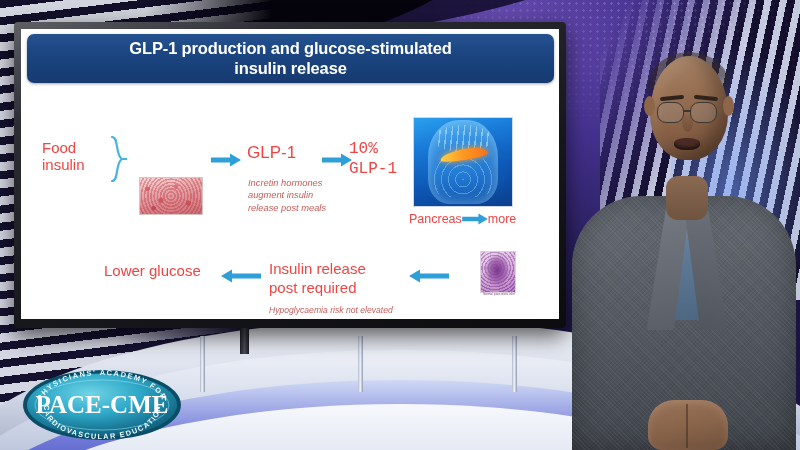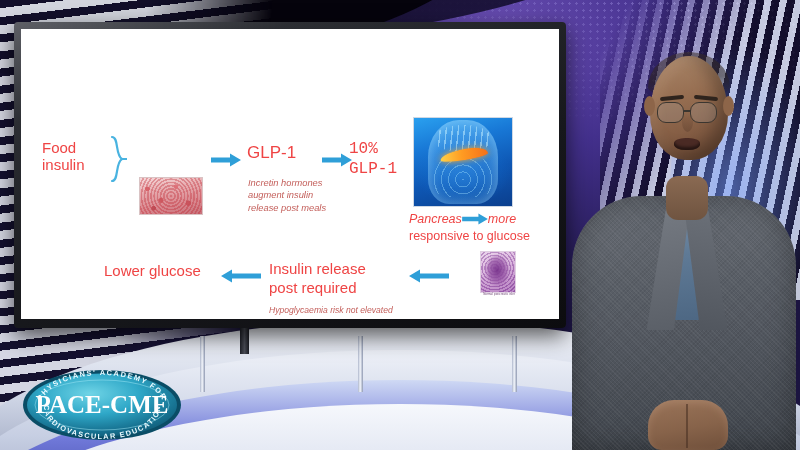--- a/index.html
+++ b/index.html
@@ -332,20 +332,26 @@
     <div class="rail rail-deck"></div>
   </div>
   <div class="post" style="left:200px"></div>
   <div class="post" style="left:358px"></div>
   <div class="post" style="left:512px"></div>
 
   <div class="slide-stand"></div>
   <div class="slide-frame">
     <div class="slide">
 
+      <div class="title-bar">
+        <h1>
+          <span>GLP-1 production and glucose-stimulated</span><br>
+          <span>insulin release</span>
+        </h1>
+      </div>
 
       <div class="diagram">
 
         <div class="lbl txt txt-lg" id="food-intake">
           <div>Food</div>
           <div>insulin</div>
         </div>
 
         <div class="lbl brace" id="brace">
           <svg width="18" height="48" viewBox="0 0 18 48" fill="none">
@@ -383,28 +389,27 @@
         <div class="lbl" id="pancreas-img">
           <div class="img-pancreas">
             <div class="torso"></div>
             <div class="ribs"></div>
             <div class="gut"></div>
             <div class="panc"></div>
           </div>
         </div>
 
         <div class="lbl txt" id="panc-row" style="font-size:12.5px;line-height:1.35;">
-          <div style="display:flex;align-items:center;font-style:italic;">
+          <div style="display:flex;align-items:center;">
             <span>Pancreas</span>
             <svg class="arrow" width="26" height="12" viewBox="0 0 30 14">
               <path d="M0 4.5 H19 V0.5 L30 7 L19 13.5 V9.5 H0 Z" fill="#2f9fd8"></path>
             </svg>
             <span>more</span>
           </div>
-          <div>responsive to glucose</div>
         </div>
 
         <div class="lbl txt" id="lower-glucose" style="font-size:15px;">Lower glucose</div>
 
         <div class="lbl" id="arrow4">
           <svg class="arrow" width="40" height="14" viewBox="0 0 40 14">
             <path d="M40 4.5 H11 V0.5 L0 7 L11 13.5 V9.5 H40 Z" fill="#2f9fd8"></path>
           </svg>
         </div>
 

